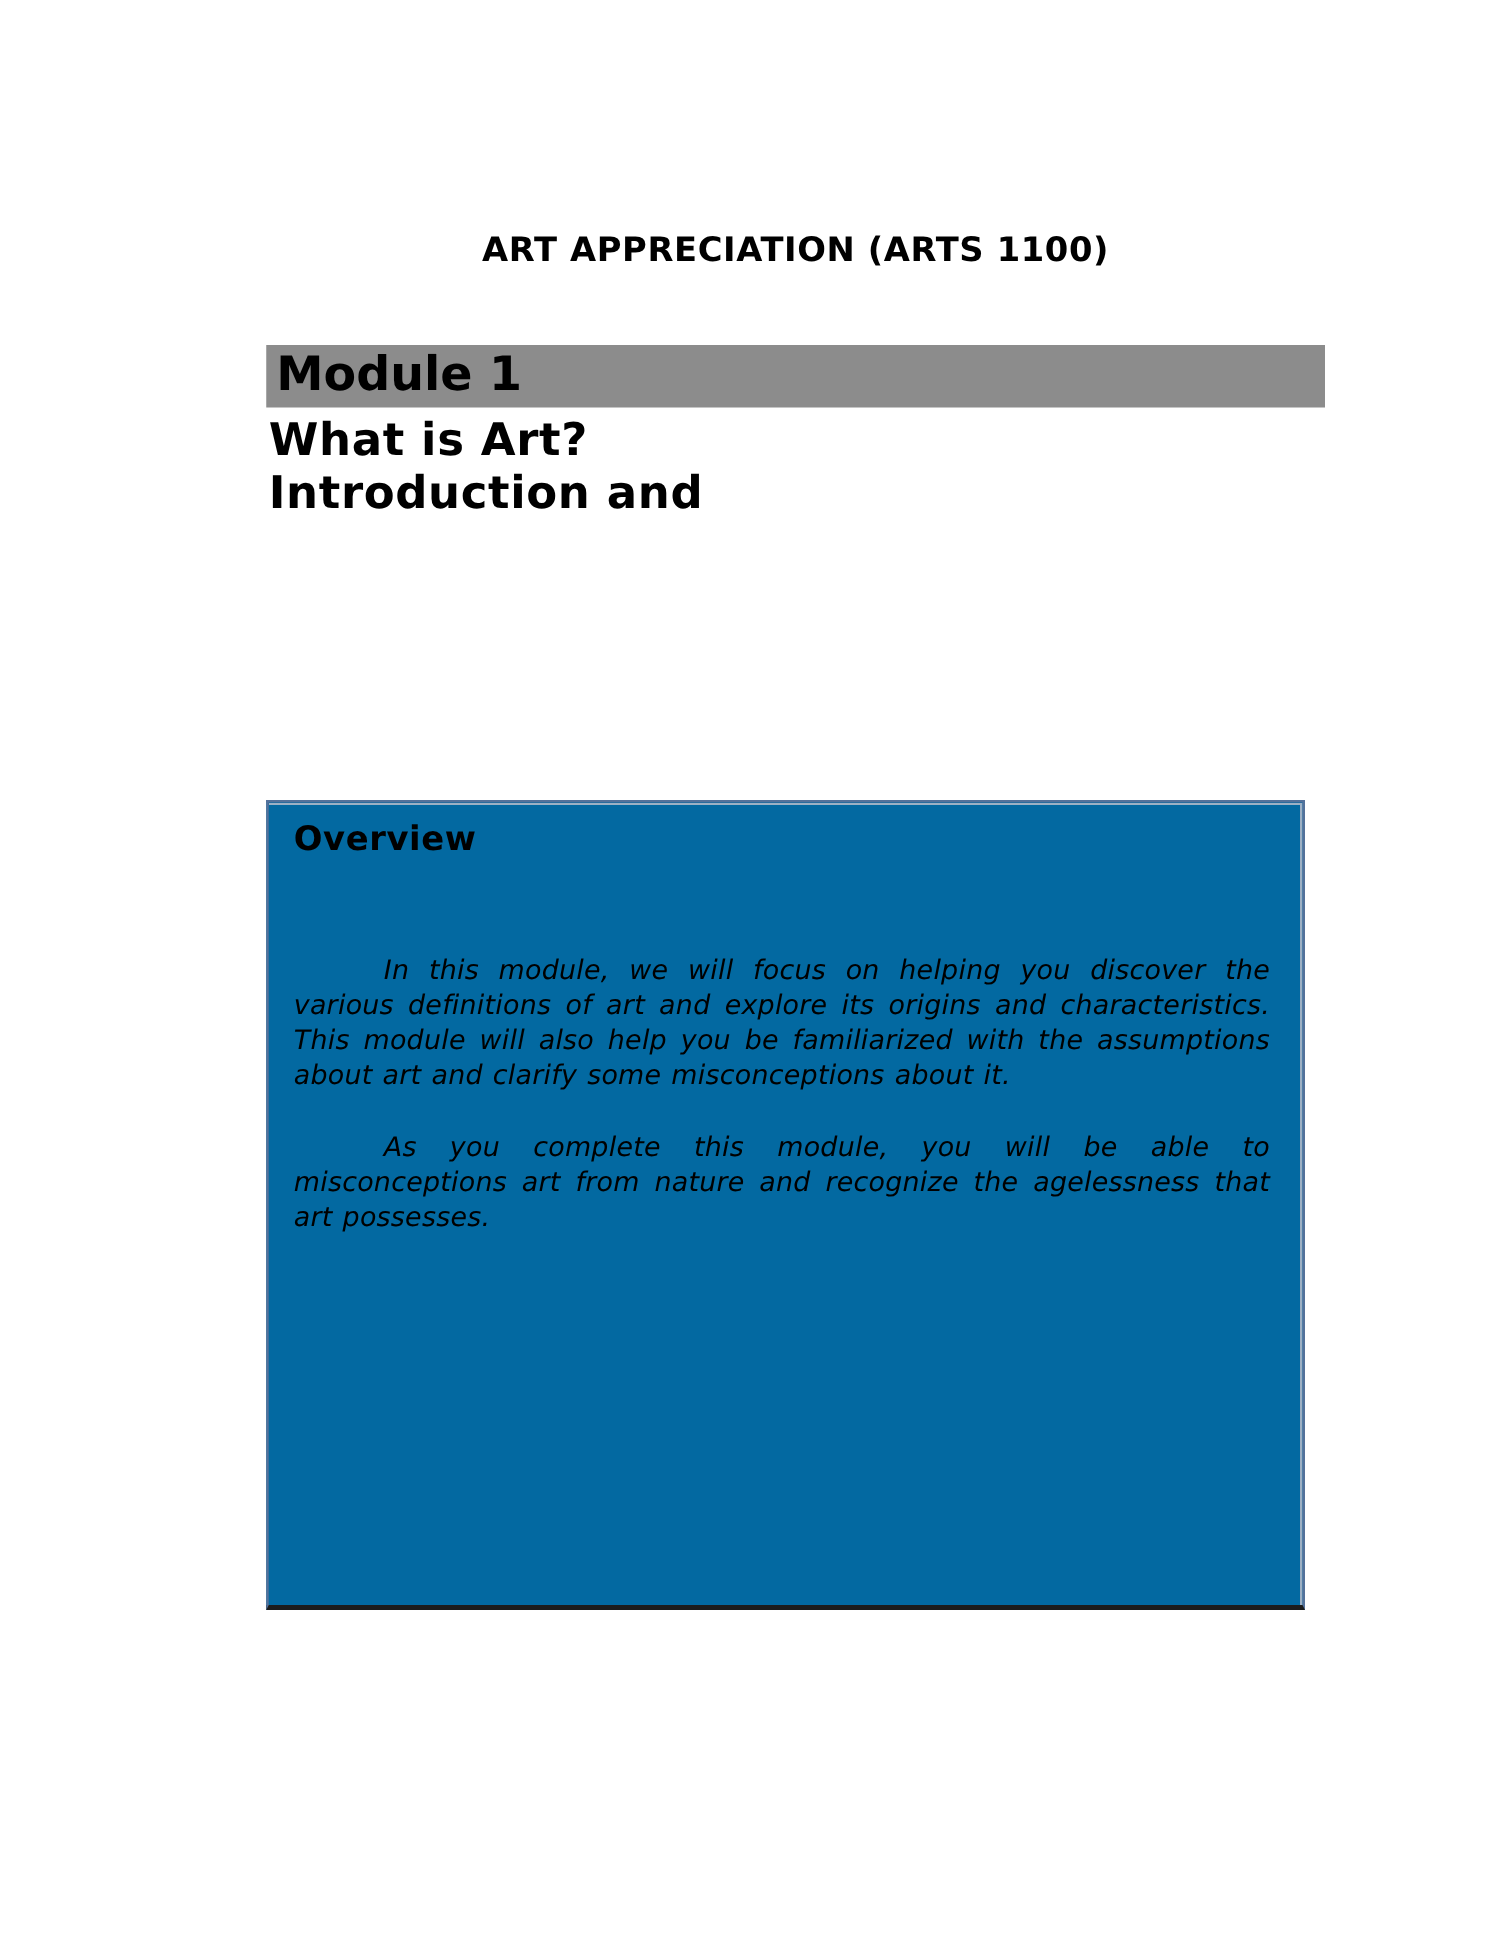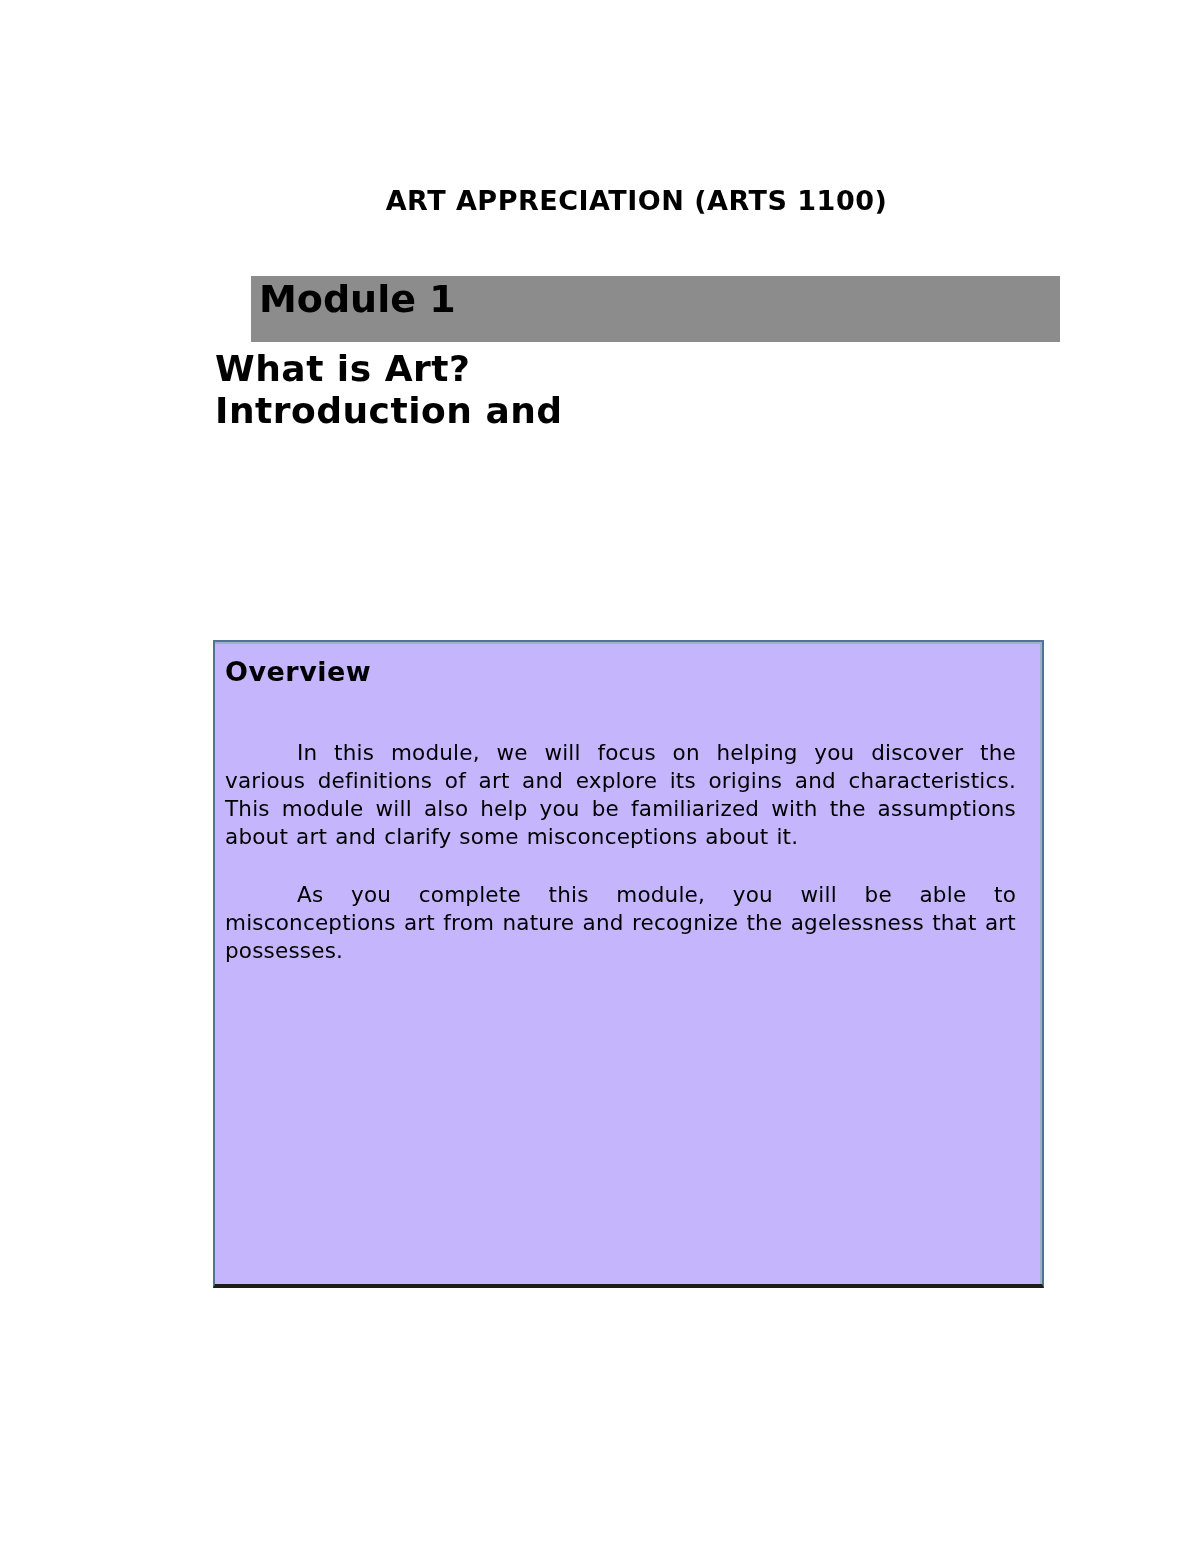--- a/index.html
+++ b/index.html
@@ -25,55 +25,55 @@
   .course-title {
     margin-top: 185px;
     text-align: center;
     font-size: 27px;
     font-weight: bold;
     letter-spacing: 0.5px;
   }
   .module-banner {
     margin-top: 60px;
     background: #8c8c8c;
-    padding: 2px 10px 20px 8px;
+    padding: 2px 10px 4px 8px;
     font-size: 38px;
     font-weight: bold;
     line-height: 1.15;
     color: #000000;
-    margin-left: 38px;
   }
   .module-title {
     margin-top: 6px;
     padding-left: 2px;
     font-size: 36px;
     font-weight: bold;
     line-height: 1.18;
     letter-spacing: 0.5px;
   }
   .overview-box {
     position: absolute;
     left: 213px;
     top: 640px;
     width: 831px;
     height: 648px;
-    background: #c4b5fd;
+    background: #0369a1;
     border: 2px solid #54719a;
     border-bottom: 4px solid #1c1c1c;
     box-shadow: -2px 2px 0 #9db0c4 inset;
     box-sizing: border-box;
-    padding: 14px 26px 0 10px;
+    padding: 14px 26px 0 20px;
   }
   .overview-heading {
     font-size: 27px;
     font-weight: bold;
     letter-spacing: 0.5px;
   }
   .overview-paragraphs {
-    margin-top: 52px;
+    margin-top: 76px;
+    font-style: italic;
   }
   .overview-paragraphs p {
     margin: 0 0 30px 0;
     font-size: 21.5px;
     line-height: 1.3;
     text-align: justify;
     text-indent: 72px;
     letter-spacing: 0.2px;
     word-spacing: 1px;
   }

